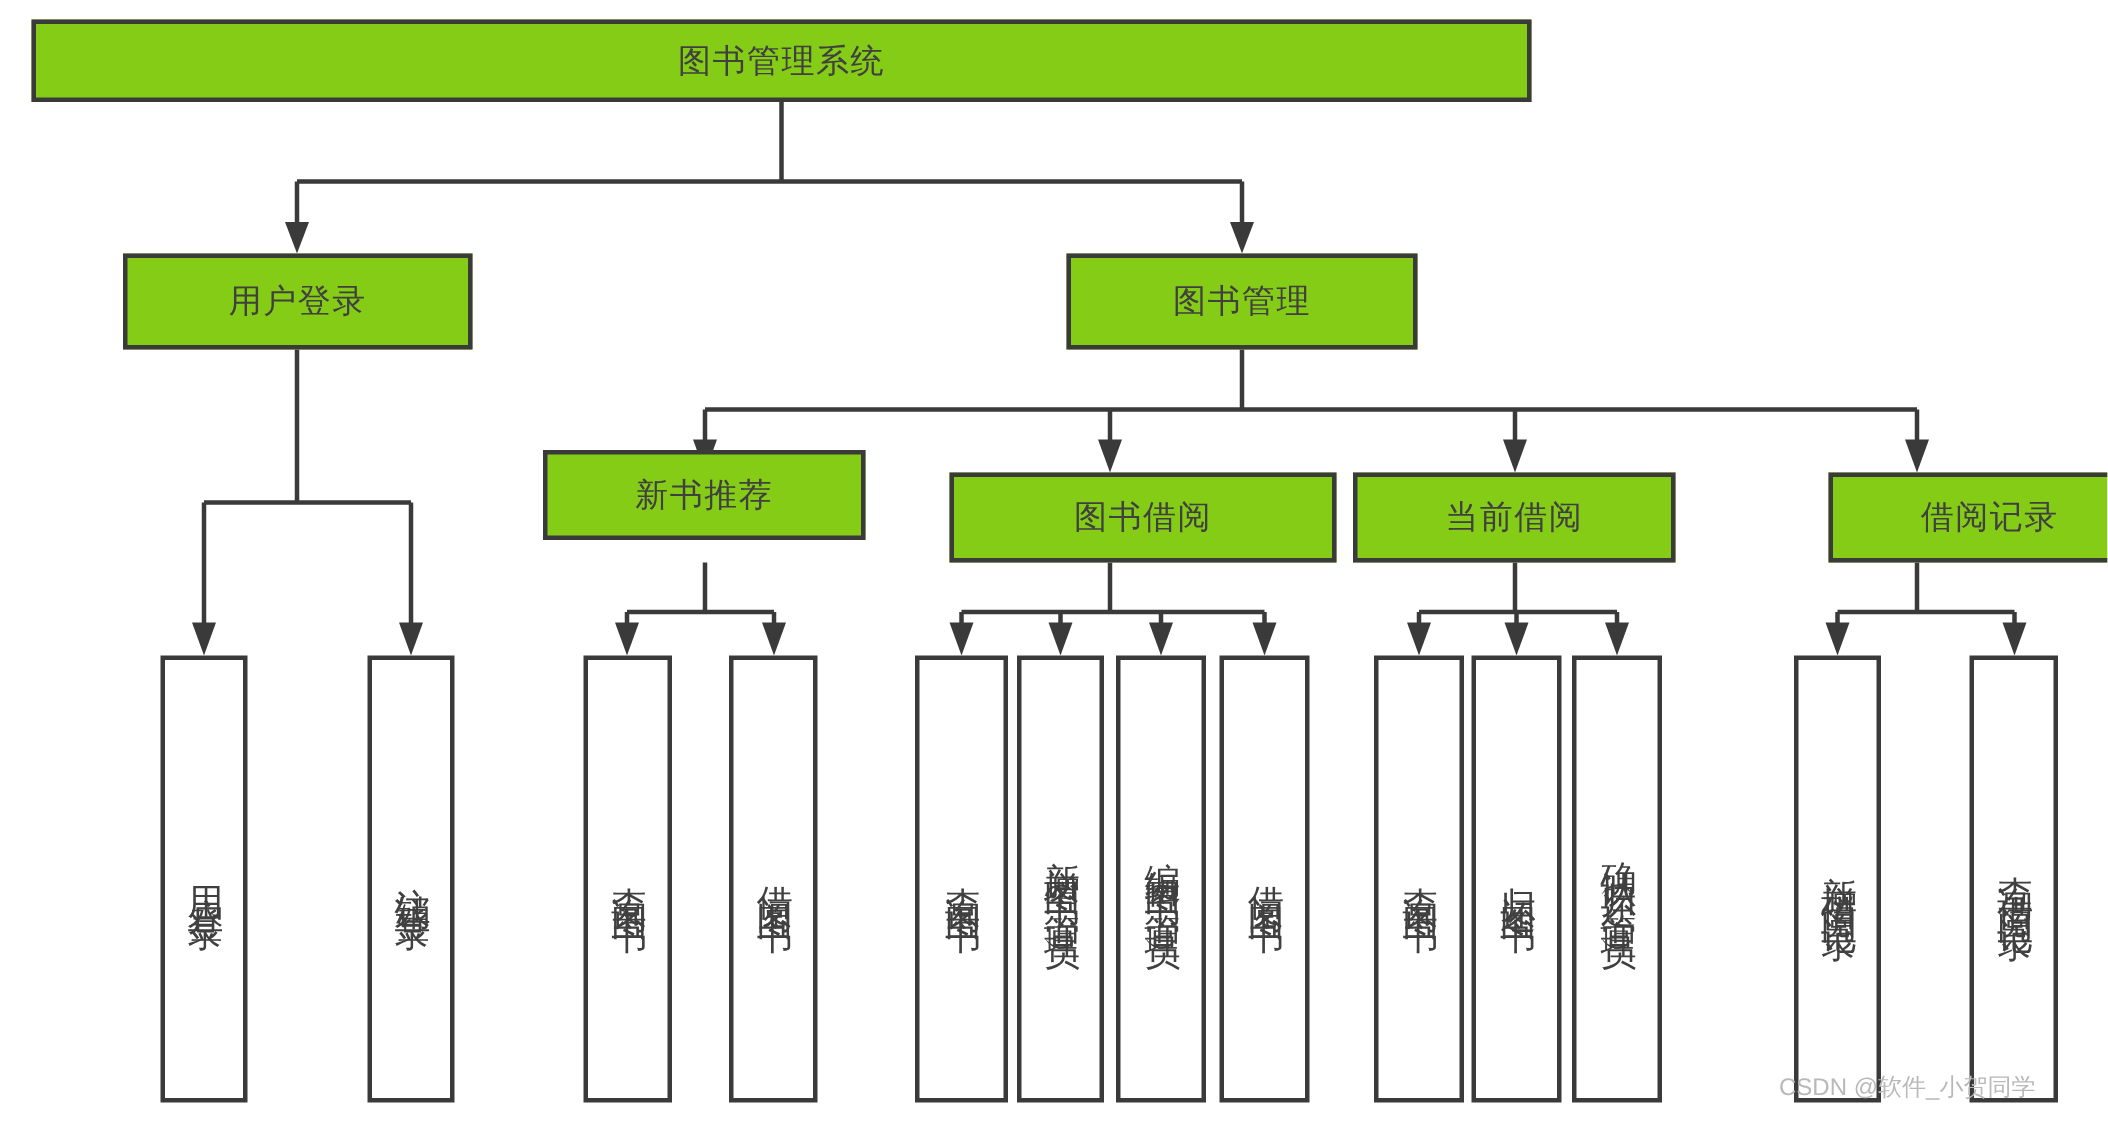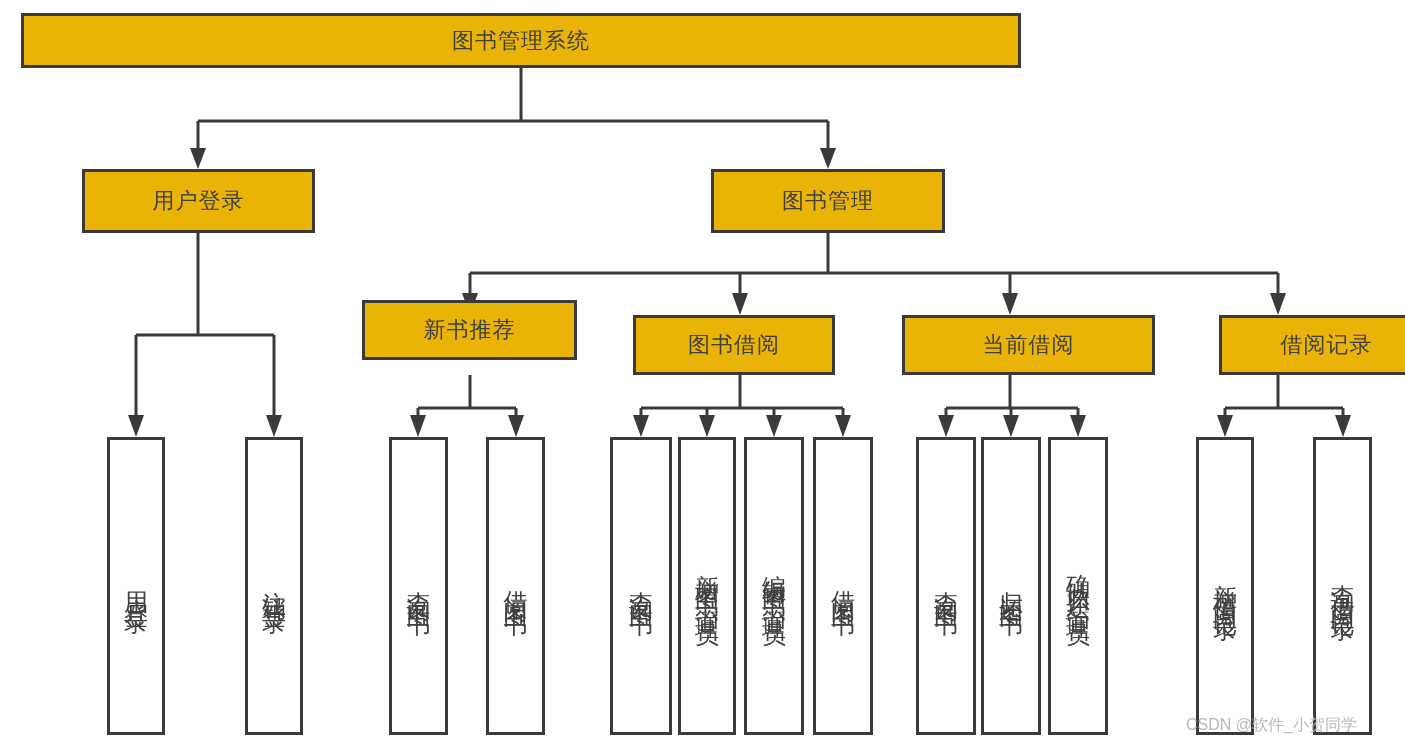--- a/index.html
+++ b/index.html
@@ -17,21 +17,21 @@
     font-family: "Liberation Sans", "DejaVu Sans", sans-serif;
     overflow: hidden;
   }
   .edges { position: absolute; left: 0; top: 0; }
   .edge { fill: none; stroke: var(--line); stroke-width: 3; }
   .arrow { fill: var(--line); stroke: none; }
   .hnode {
     position: absolute;
     box-sizing: border-box;
     border: 3px solid var(--line);
-    background: #eab308;
+    background: #84cc16;
     display: flex;
     align-items: center;
     justify-content: center;
     font-size: 22px;
     color: var(--text);
     letter-spacing: 1px;
     z-index: 2;
   }
   .leaf {
     position: absolute;
@@ -145,24 +145,24 @@
   <div class="hnode" style="left:82px; top:169px; width:233px; height:64px;">
     <span>用户登录</span>
   </div>
   <div class="hnode" style="left:711px; top:169px; width:234px; height:64px;">
     <span>图书管理</span>
   </div>
 
   <div class="hnode" style="left:362px; top:300px; width:215px; height:60px;">
     <span>新书推荐</span>
   </div>
-  <div class="hnode" style="left:633px; top:315px; width:202px; height:60px;">
+  <div class="hnode" style="left:633px; top:315px; width:258px; height:60px;">
     <span>图书借阅</span>
   </div>
-  <div class="hnode" style="left:902px; top:315px; width:253px; height:60px;">
+  <div class="hnode" style="left:902px; top:315px; width:215px; height:60px;">
     <span>当前借阅</span>
   </div>
   <div class="hnode" style="left:1171px; top:315px; width:215px; height:60px;margin-left:48px;">
     <span>借阅记录</span>
   </div>
 
   <div class="leaf" style="left:107px; width:58px;">
     <span class="vtext">用户登录</span>
   </div>
   <div class="leaf" style="left:245px; width:58px;">

